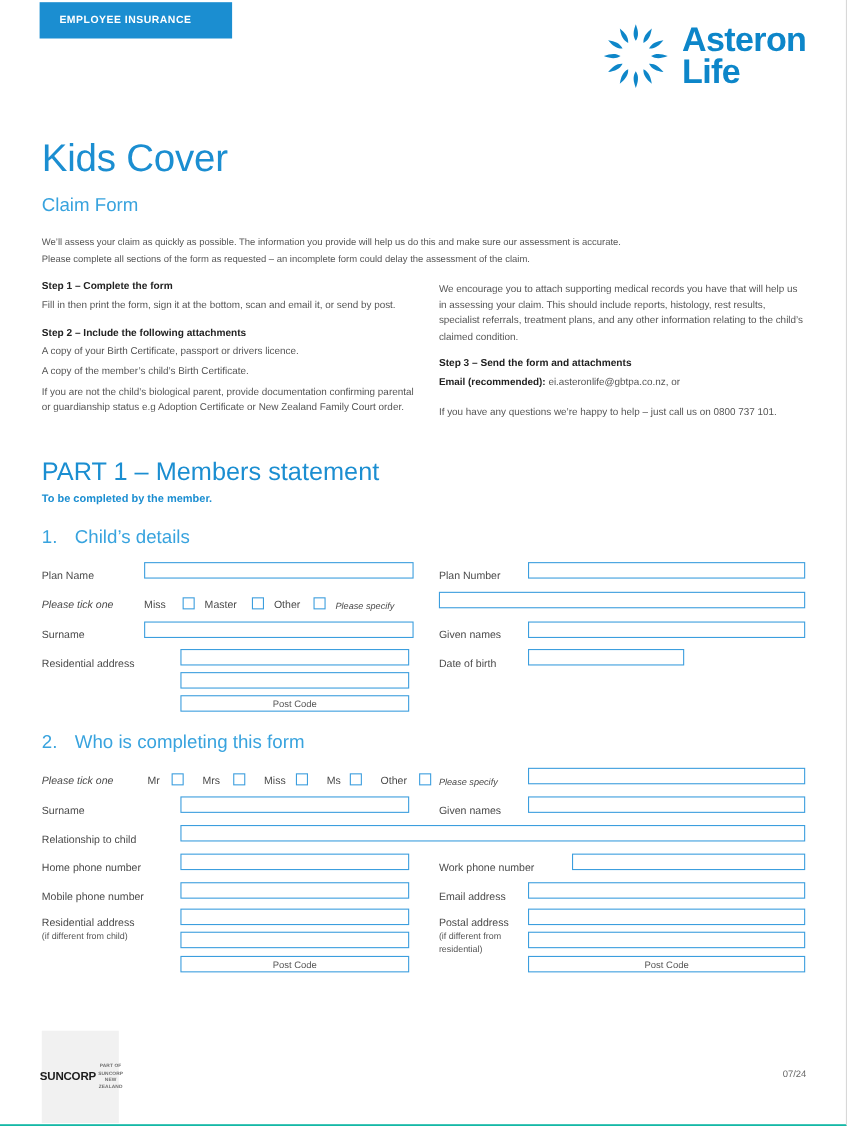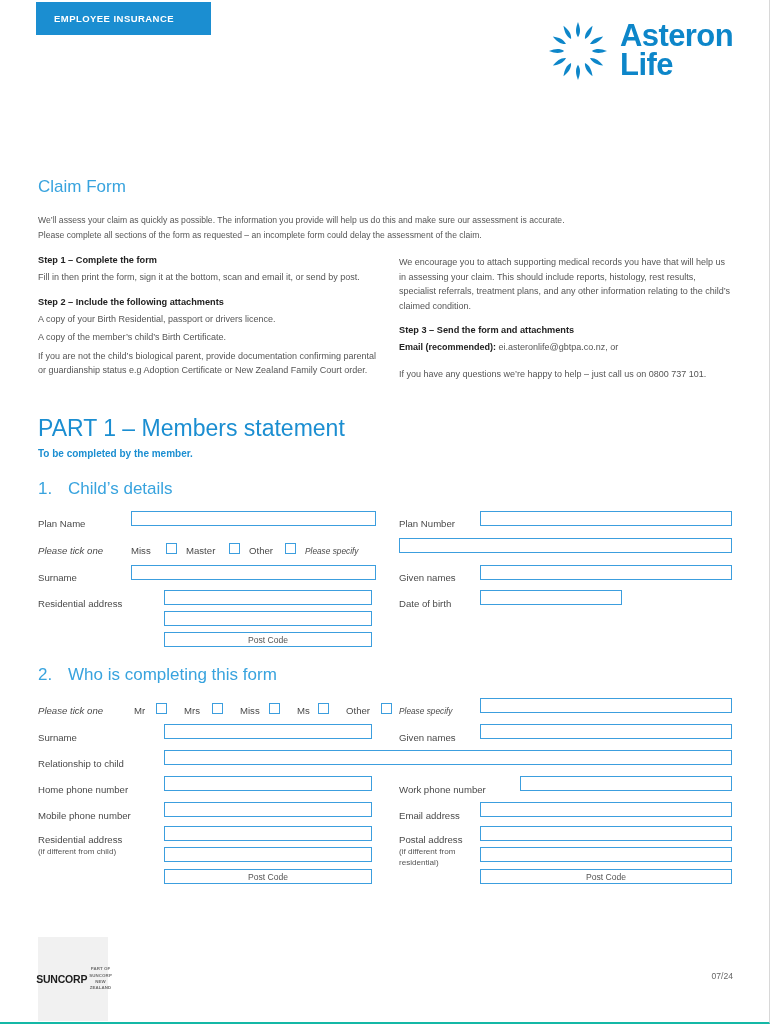--- a/index.html
+++ b/index.html
@@ -241,32 +241,33 @@
             </g>
         </g>
       </g>
     </svg>
     <div>
       <div class="brand-word">Asteron</div>
       <div class="brand-word">Life</div>
     </div>
   </div>
 
+  <div class="doc-title">Kids Cover</div>
   <div class="doc-sub">Claim Form</div>
 
   <div class="intro">
     <div>We’ll assess your claim as quickly as possible. The information you provide will help us do this and make sure our assessment is accurate.</div>
     <div>Please complete all sections of the form as requested – an incomplete form could delay the assessment of the claim.</div>
   </div>
 
   <div class="steps-l">
     <p class="step-h">Step 1 – Complete the form</p>
     <p class="step-p">Fill in then print the form, sign it at the bottom, scan and email it, or send by post.</p>
     <p class="step-h gap-top">Step 2 – Include the following attachments</p>
-    <p class="step-p tight">A copy of your Birth Residential, passport or drivers licence.</p>
+    <p class="step-p tight">A copy of your Birth Certificate, passport or drivers licence.</p>
     <p class="step-p tight">A copy of the member’s child’s Birth Certificate.</p>
     <p class="step-p">If you are not the child’s biological parent, provide documentation confirming parental or guardianship status e.g Adoption Certificate or New Zealand Family Court order.</p>
   </div>
 
   <div class="steps-r">
     <p class="step-p">We encourage you to attach supporting medical records you have that will help us in assessing your claim. This should include reports, histology, rest results, specialist referrals, treatment plans, and any other information relating to the child’s claimed condition.</p>
     <p class="step-h gap-top">Step 3 – Send the form and attachments</p>
     <p class="kv">
       <b>Email (recommended):</b>
       <span>ei.asteronlife@gbtpa.co.nz, or</span>

